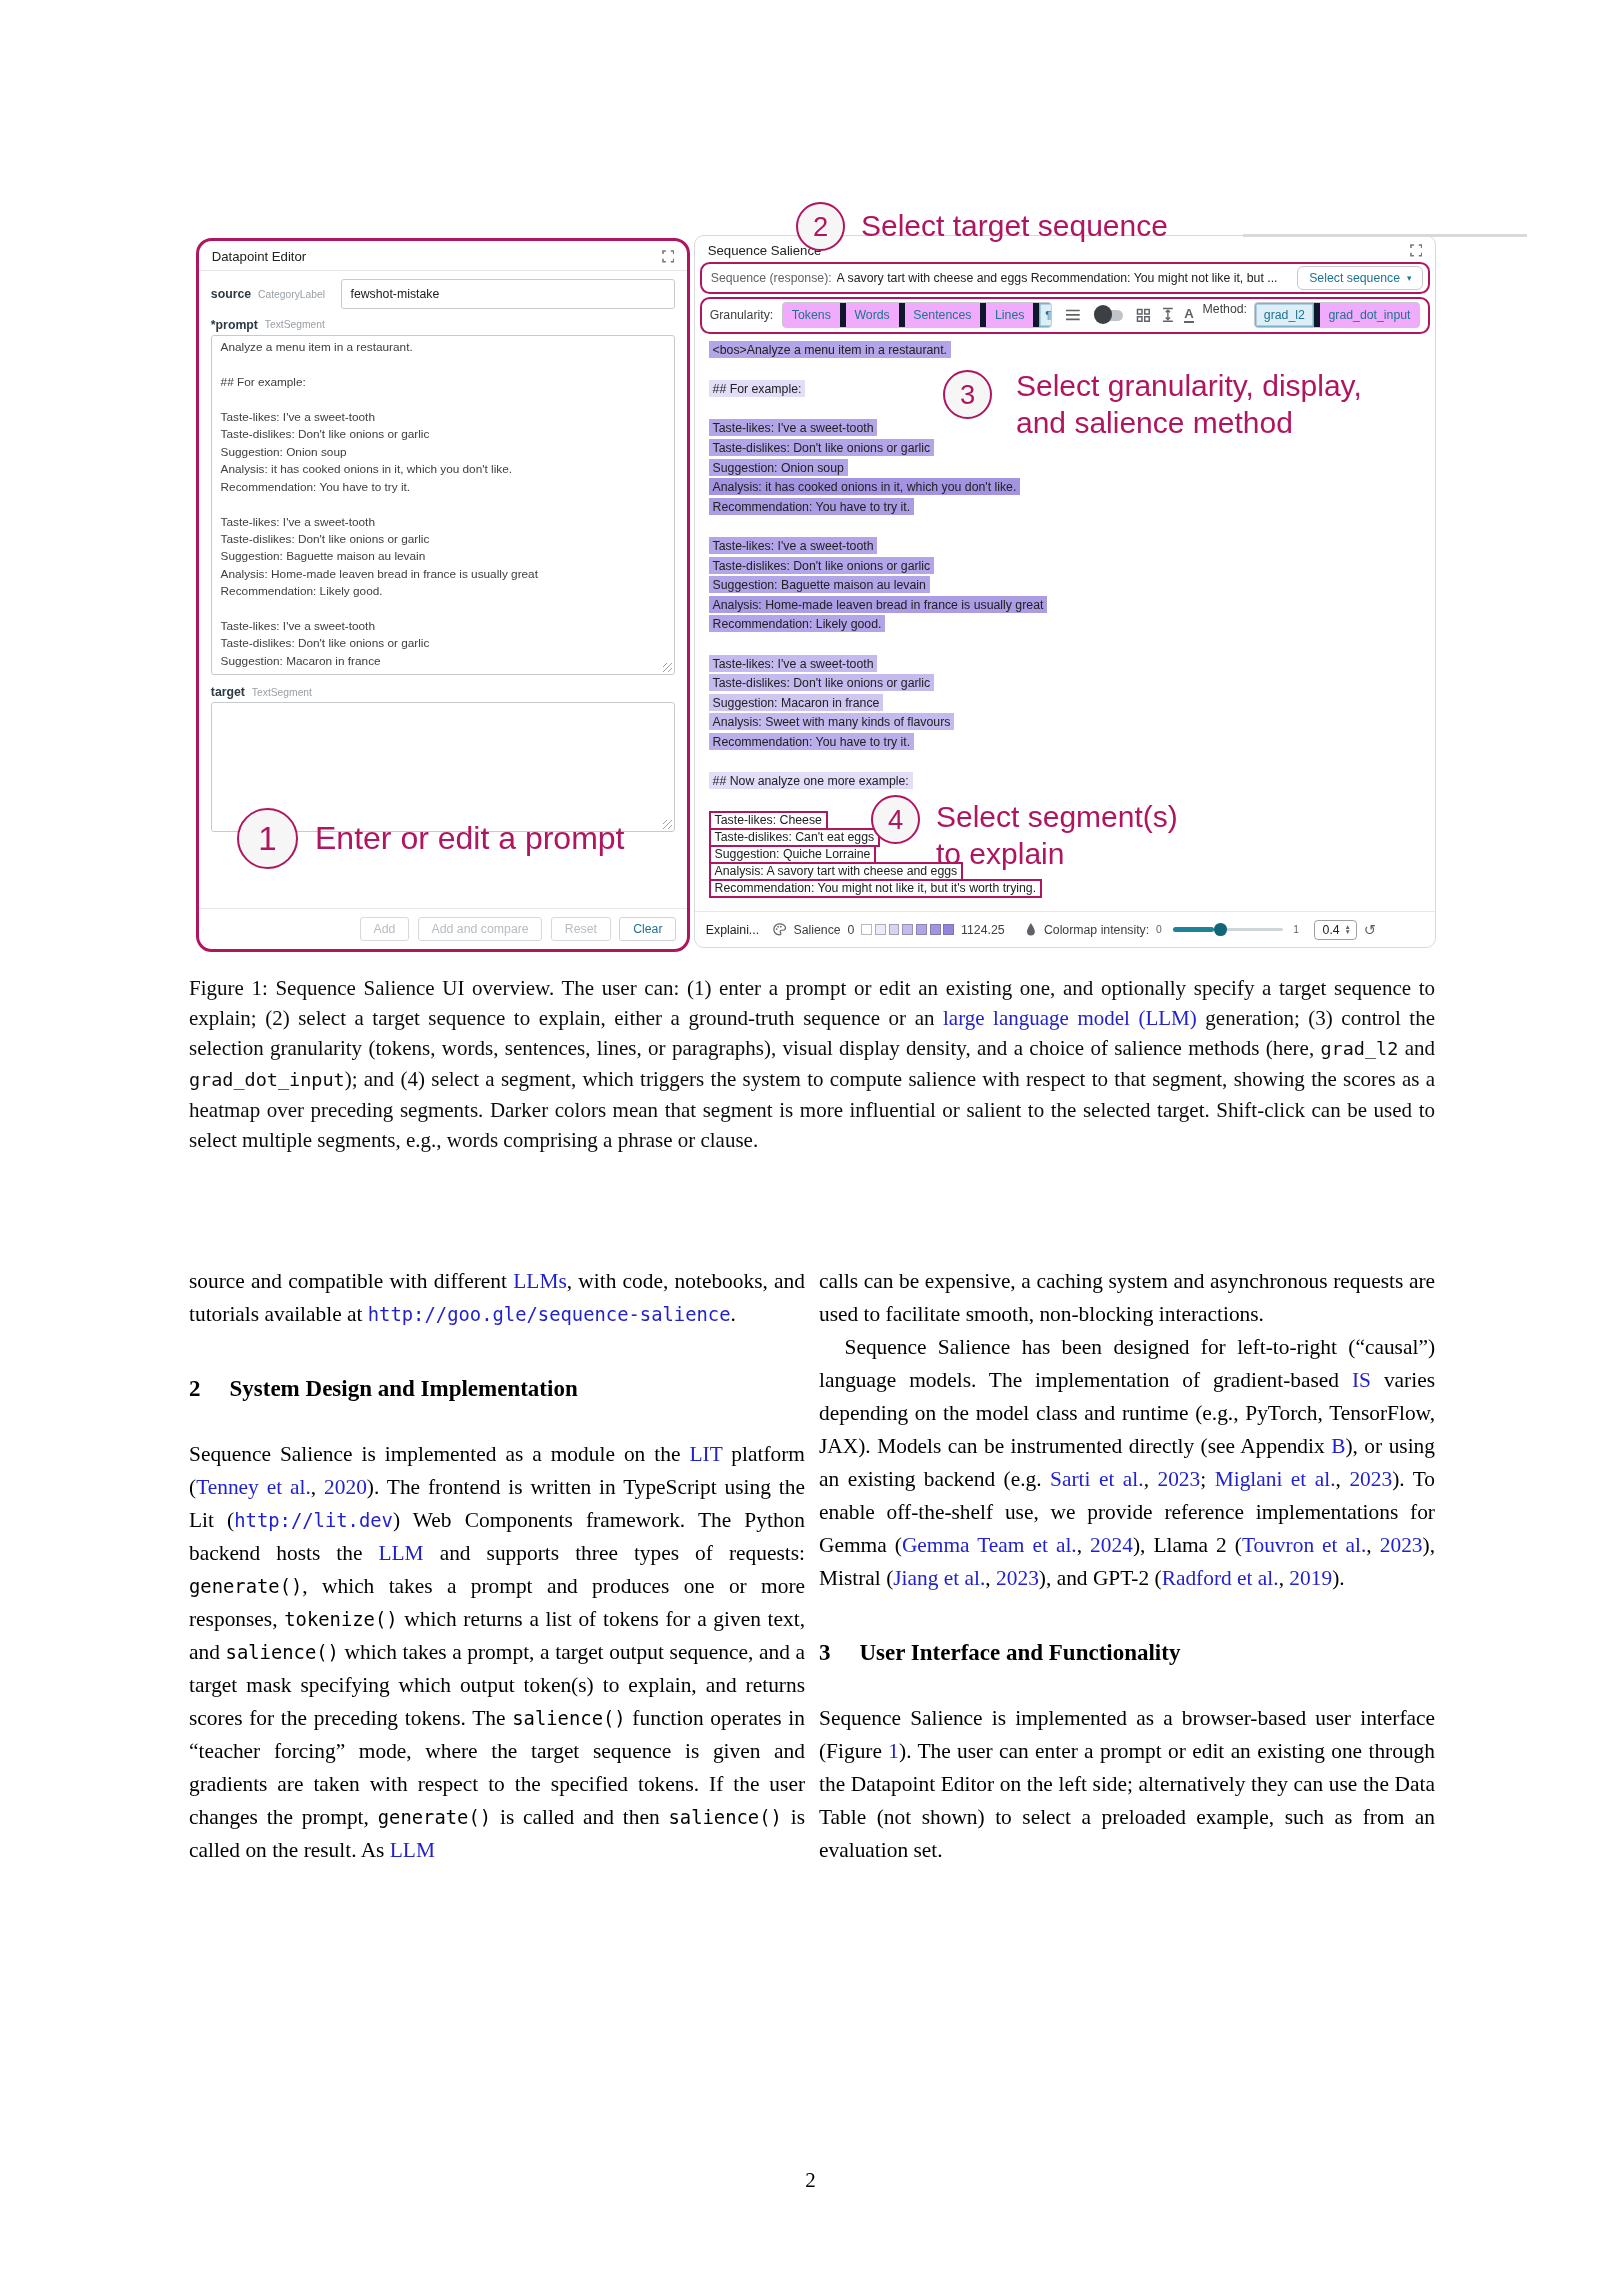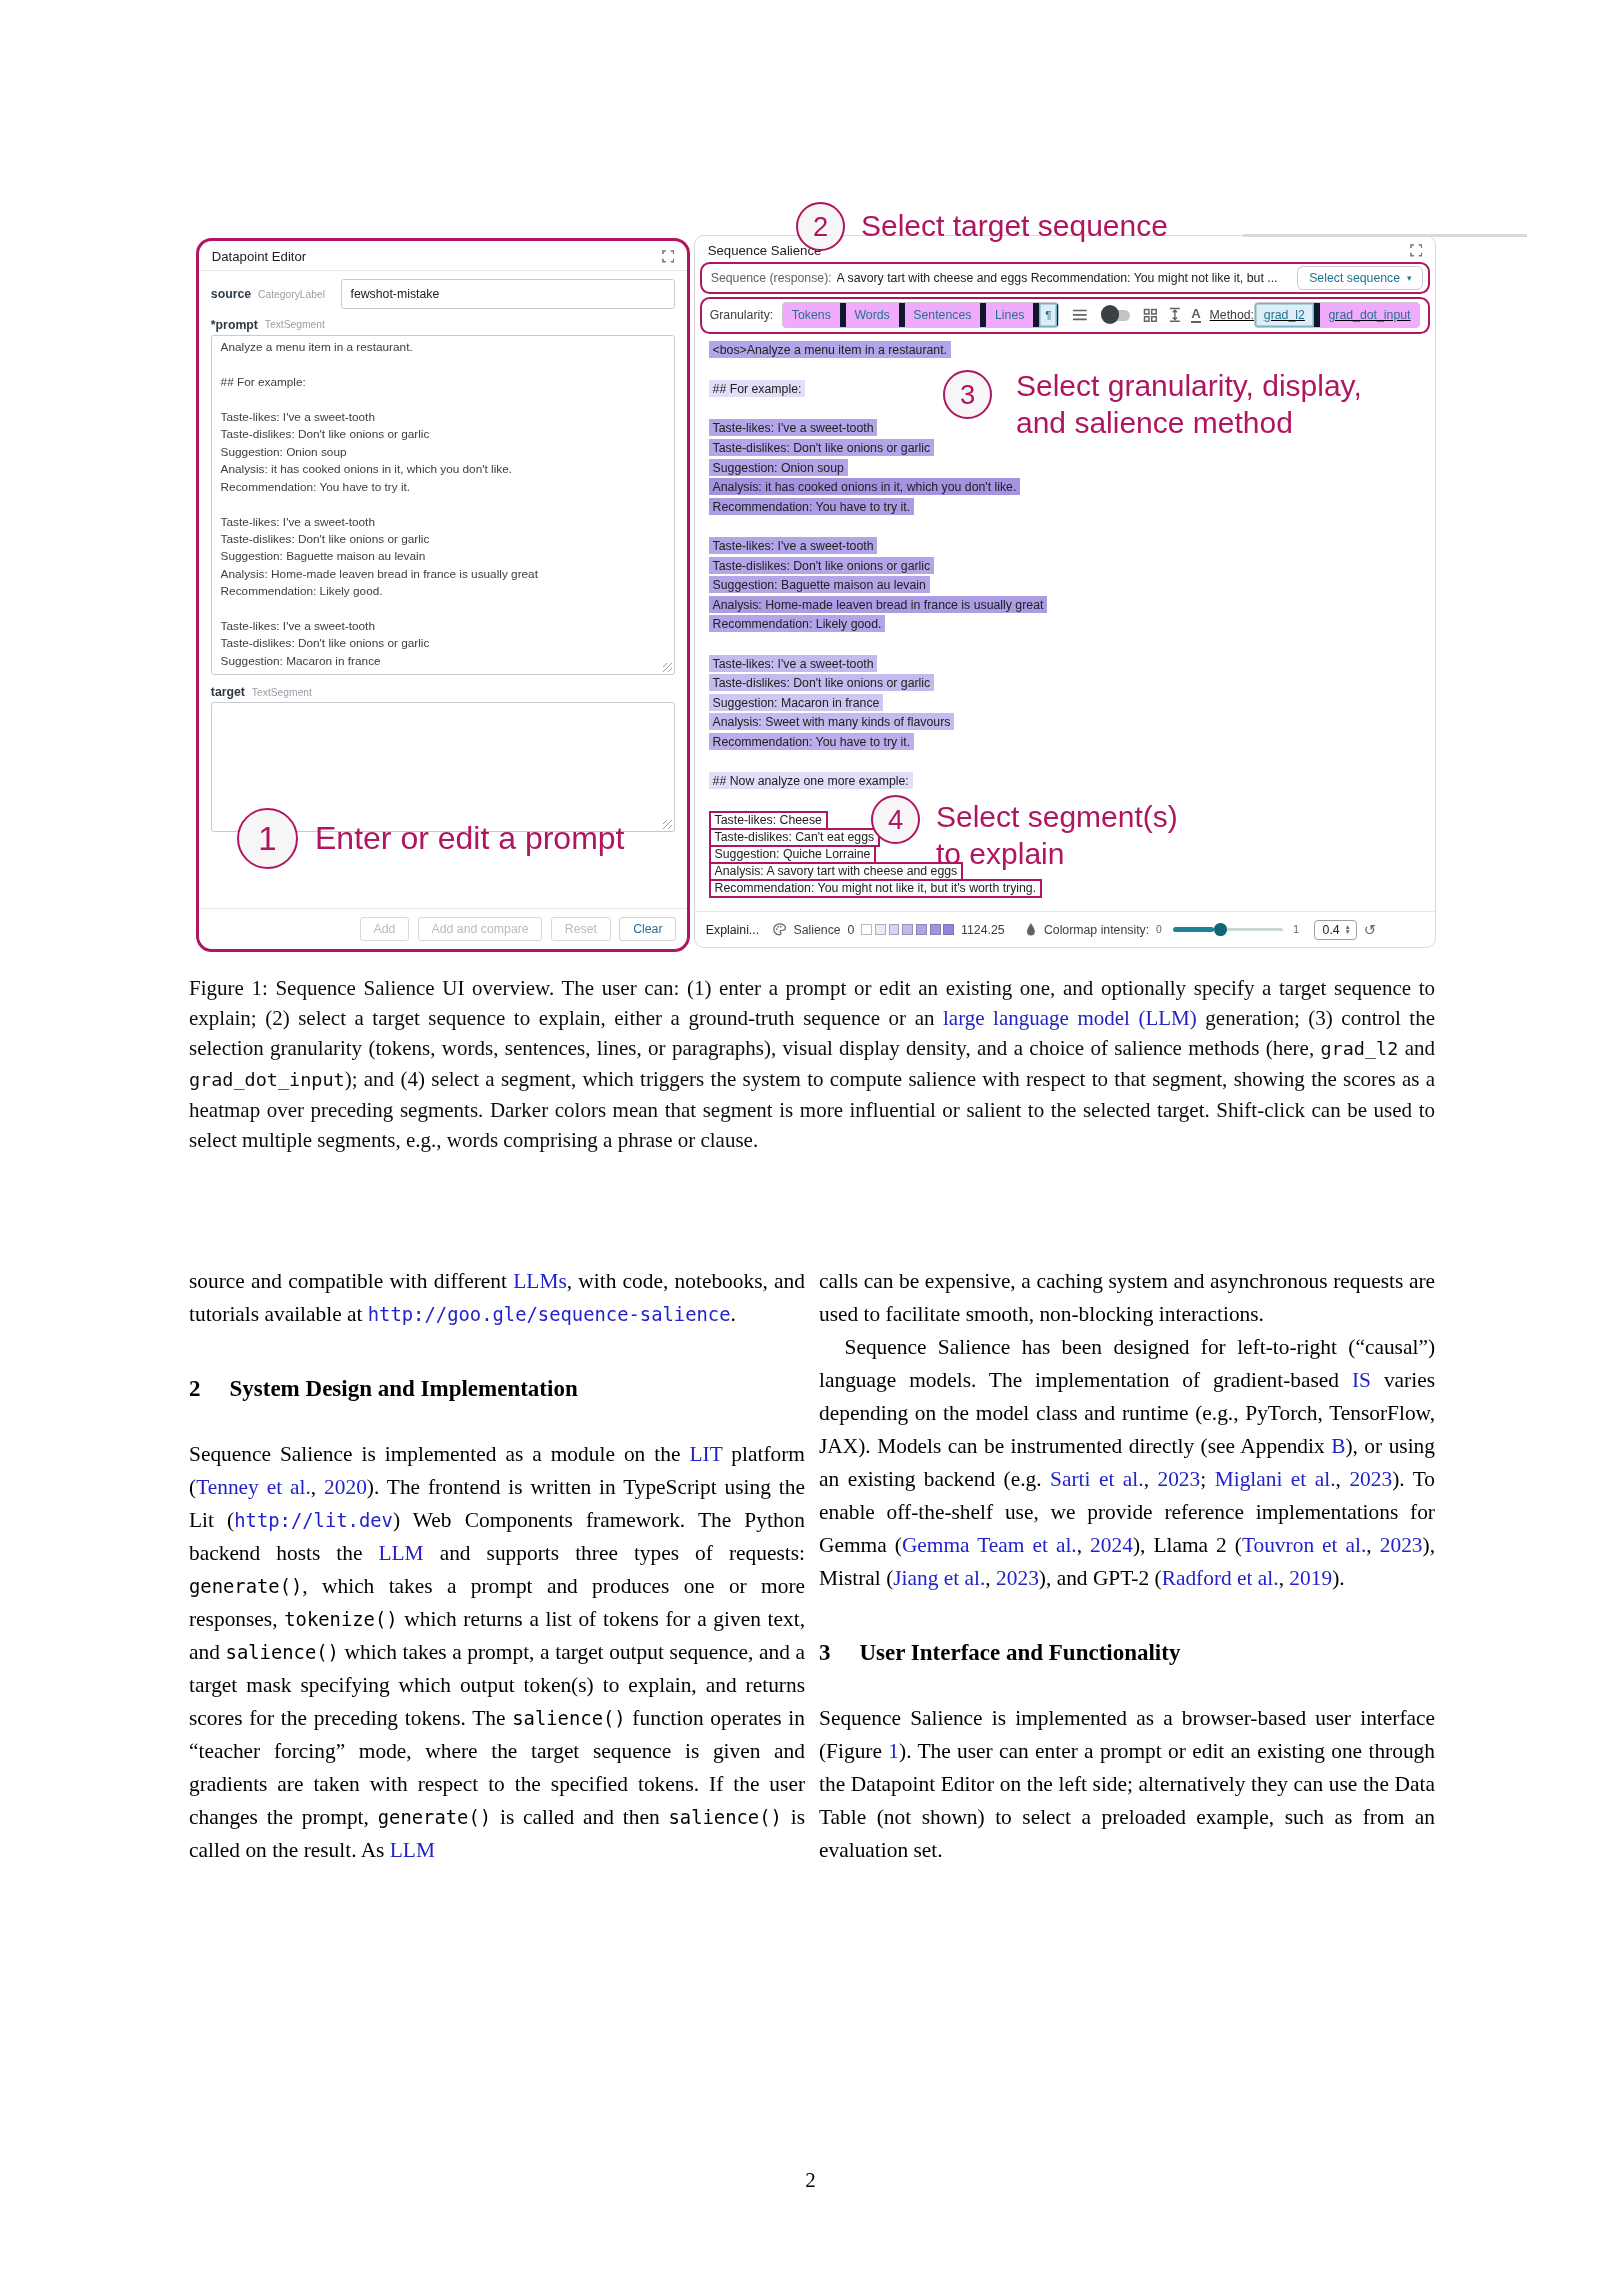--- a/index.html
+++ b/index.html
@@ -43,21 +43,21 @@
   .bar-label{color:#3c4043;font-size:12.3px;white-space:nowrap;}
   .seg-group{display:flex;border:1px solid #c6c9cd;border-radius:3.9px;overflow:hidden;height:24.5px;align-items:stretch;background:#f0abfc;}
   .seg-btn{display:flex;align-items:center;padding:0 8.8px;font-size:12.3px;color:#1f7292;border-left:6px solid #0f172a;}
   .seg-btn:first-child{border-left:none;}
   .seg-btn.sel-chip{box-shadow:inset 0 0 0 1.5px #7ab2c8;}
   .seg-btn.small{padding:0 5.9px;font-size:11.8px;}
   .disp-icons{display:flex;align-items:center;gap:10.8px;margin-left:3.9px;}
   .toggle{width:28px;height:10.8px;border-radius:5.9px;background:#c0c4c8;position:relative;margin:0 2.9px;}
   .toggle .knob{position:absolute;left:-1px;top:-4.4px;width:18.6px;height:18.6px;border-radius:50%;background:#3c4043;}
   .uA{font-size:13.2px;color:#5f6368;font-weight:700;border-bottom:2px solid #5f6368;line-height:12.7px;}
-  .method-wrap{margin-left:auto;display:flex;align-items:center;gap:0;text-decoration:underline;}
+  .method-wrap{margin-left:auto;display:flex;gap:7px;}
   .ss-body{flex:1;padding:6.9px 13.7px 0 13.7px;font-size:12.3px;line-height:19.6px;color:#202124;overflow:hidden;}
   .ss-body .line{height:19.6px;white-space:nowrap;}
   .ss-body .hl{padding:1.5px 3.9px;}
   .selrow span{display:inline-block;border:2.2px solid #b0155f;background:#fff;padding:0 3.9px;line-height:15px;}
   .selrow.follow{margin-top:-2.5px;}
   .ss-footer{border-top:1.5px solid #e7e8ea;height:35px;display:flex;align-items:center;
              padding:0 10.8px;gap:6.9px;font-size:12.3px;color:#3c4043;}
   .sw-row{display:flex;gap:2.9px;align-items:center;}
   .sw{width:10.8px;height:10.8px;border:1px solid rgba(95,99,104,.45);box-sizing:border-box;}
   .mini{font-size:10.3px;color:#5f6368;}

